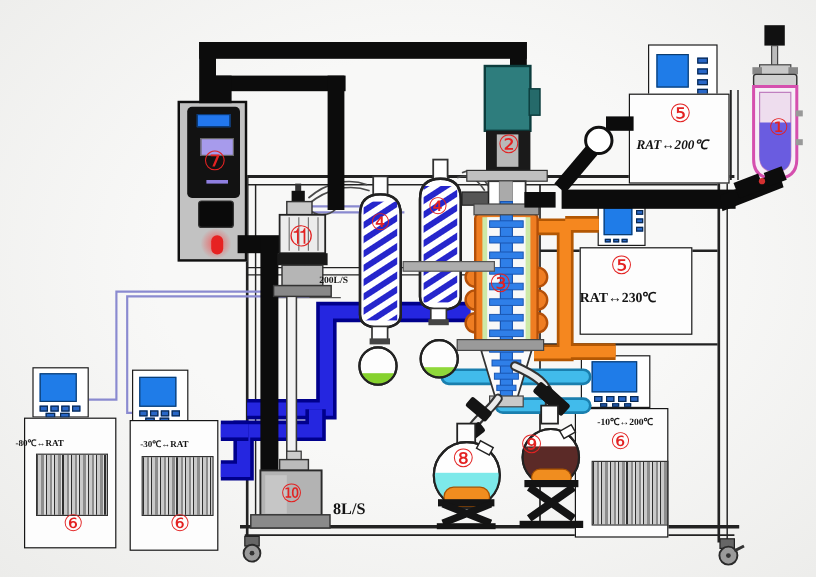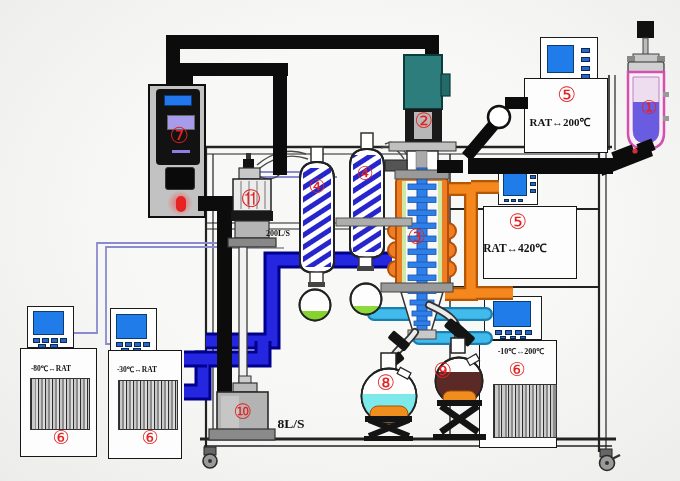--- a/index.html
+++ b/index.html
@@ -341,24 +341,24 @@
       <rect x="-11" y="-7" width="22" height="14" fill="#0c0c0c" transform="translate(624,155) rotate(-21)"></rect>
       <rect x="-8" y="-6" width="16" height="12" fill="#0c0c0c" transform="translate(646,147) rotate(-21)"></rect>
       <circle cx="635" cy="151" r="2.6" fill="#d43030"></circle>
       <rect x="505" y="97" width="23" height="12" fill="#0c0c0c"></rect>
       <circle cx="499" cy="117" r="11" fill="#ffffff" stroke="#111" stroke-width="2.5"></circle>
       <polygon points="489,121 498,129 471,161 462,153" fill="#0c0c0c"></polygon>
       <rect x="437" y="160" width="26" height="13" fill="#0c0c0c"></rect>
     </g>
   </svg>
 
-  <span class="rng" style="left:560px;top:122px;font-size:11px;">RAT↔200℃</span>
-  <span class="rng" style="left:515px;top:249px;font-size:11.5px;">RAT↔420℃</span>
+  <span class="rng" style="left:560px;top:122px;font-size:11px;font-style:italic;">RAT↔200℃</span>
+  <span class="rng" style="left:515px;top:249px;font-size:11.5px;">RAT↔230℃</span>
   <span class="rng" style="left:521px;top:352px;font-size:8px;">-10℃↔200℃</span>
-  <span class="rng" style="left:51px;top:369px;font-size:7.5px;">-80℃↔RAT</span>
+  <span class="rng" style="left:33px;top:369px;font-size:7.5px;">-80℃↔RAT</span>
   <span class="rng" style="left:137px;top:370px;font-size:7.5px;">-30℃↔RAT</span>
   <span class="rng" style="left:278px;top:234px;font-size:8px;">200L/S</span>
   <span class="rng" style="left:291px;top:424px;font-size:13.5px;">8L/S</span>
 
   <span class="lab" style="left:649px;top:107px;font-size:19px;">①</span>
   <span class="lab" style="left:424px;top:121px;font-size:21px;">②</span>
   <span class="lab" style="left:417px;top:237px;font-size:21px;">③</span>
   <span class="lab" style="left:317px;top:186px;font-size:19px;">④</span>
   <span class="lab" style="left:365px;top:173px;font-size:19px;">④</span>
   <span class="lab" style="left:567px;top:95px;font-size:21px;">⑤</span>

